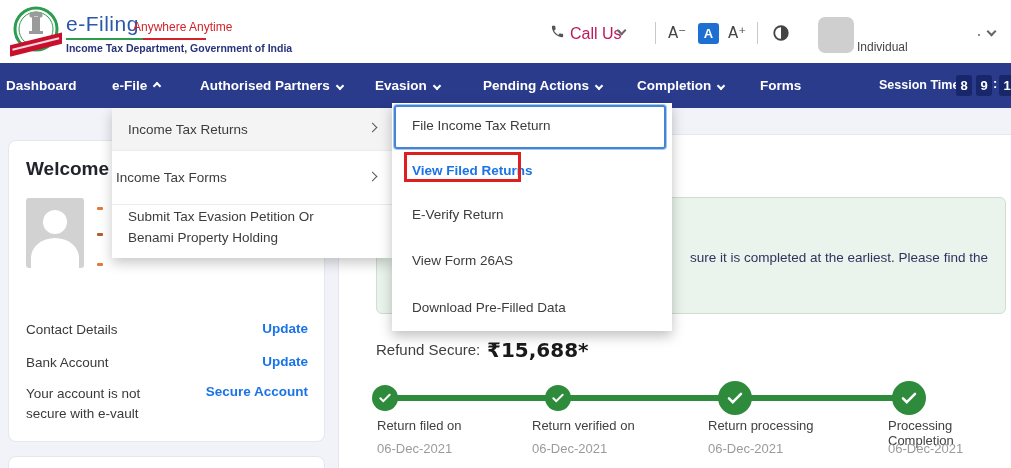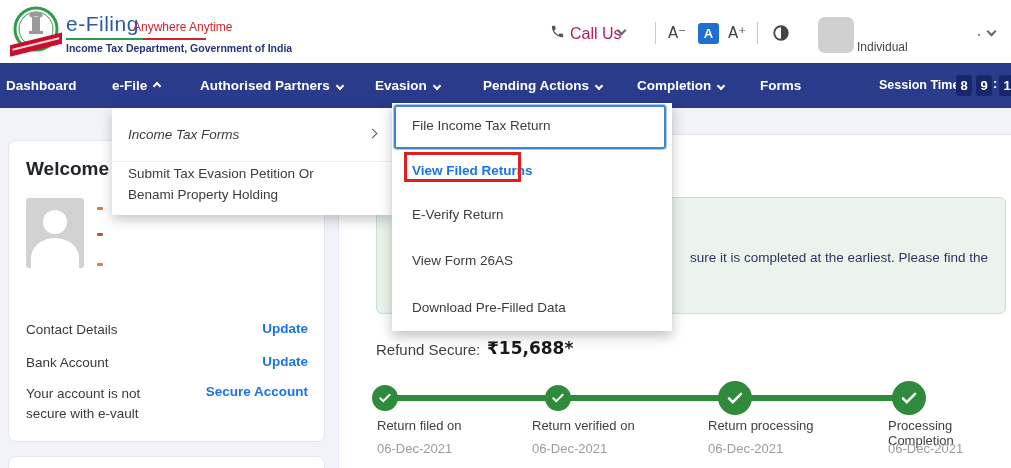--- a/index.html
+++ b/index.html
@@ -47,21 +47,21 @@
   .sil-body { position:absolute; left:5px; top:40px; width:48px; height:40px; background:#fff; border-radius:50% 50% 0 0; }
   .frag { width:6px; height:3px; border-radius:1px; }
 
   .row-label { font-size:13.5px; color:#3a3a3a; }
   .row-link { font-size:13.5px; font-weight:bold; color:#1a73e8; cursor:pointer; }
 
   
   #green-banner { left:37px; top:62px; width:630px; height:117px; background:#eaf4ec; border:1px solid #cde0cf; border-radius:6px; }
   #banner-text { left:313px; top:52px; font-size:13.5px; color:#31325e; white-space:nowrap; }
   #refund-label { left:37px; top:206px; font-size:15px; color:#3f3f3f; }
-  #refund-amount { left:148px; top:203px; font-size:17px; font-weight:bold; color:#1a1a1a; font-family:"DejaVu Sans", sans-serif; }
+  #refund-amount { left:148px; top:203px; font-size:20px; font-weight:bold; color:#1a1a1a; font-family:"DejaVu Sans", sans-serif; }
 
   #tracker-line { left:385px; top:395px; width:524px; height:6px; background:#2e8b3c; z-index:2; }
   .step-circle { background:#2e8b3c; border-radius:50%; z-index:3; display:flex; align-items:center; justify-content:center; }
   .step-label { font-size:13px; color:#414141; z-index:3; }
   .step-date { font-size:13px; color:#9b9b9b; z-index:3; }
 
   
   #efile-menu { left:112px; top:108px; width:280px; background:#fff; box-shadow:0 5px 12px rgba(0,0,0,.22); z-index:10; }
   .menu-item { position:relative; font-size:13.5px; color:#3c3c3c; border-bottom:1px solid #ececec; display:flex; align-items:center; }
   .menu-chev { position:absolute; right:16px; top:50%; margin-top:-5px; width:7px; height:7px;
@@ -216,21 +216,25 @@
   <div class="abs step-label" style="left:377px;top:418px;">Return filed on</div>
   <div class="abs step-date" style="left:377px;top:441px;">06-Dec-2021</div>
   <div class="abs step-label" style="left:532px;top:418px;">Return verified on</div>
   <div class="abs step-date" style="left:532px;top:441px;">06-Dec-2021</div>
   <div class="abs step-label" style="left:708px;top:418px;">Return processing</div>
   <div class="abs step-date" style="left:708px;top:441px;">06-Dec-2021</div>
   <div class="abs step-label" style="left:888px;top:418px;">Processing Completion</div>
   <div class="abs step-date" style="left:888px;top:441px;">06-Dec-2021</div>
 
   <div id="efile-menu" class="abs">
-    <div class="menu-item" style="height:54px;padding-left:16px;font-style:italic;">
+    <div class="menu-item" style="height:43px;background:#f4f4f4;padding-left:16px;">
+      <span>Income Tax Returns</span>
+      <span class="menu-chev"></span>
+    </div>
+    <div class="menu-item" style="height:54px;padding-left:4px;">
       <span>Income Tax Forms</span>
       <span class="menu-chev"></span>
     </div>
     <div class="menu-item" style="height:53px;padding:8px 30px 16px 16px;line-height:1.5;border-bottom:none;">
       <span>Submit Tax Evasion Petition Or Benami Property Holding</span>
     </div>
   </div>
 
   <div id="returns-submenu" class="abs">
     <div id="focus-box"></div>

